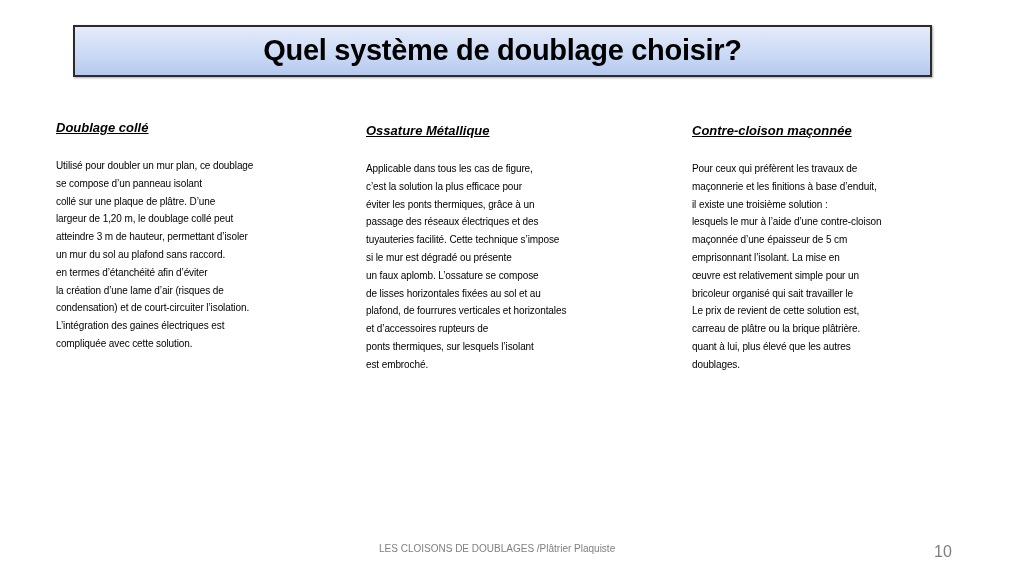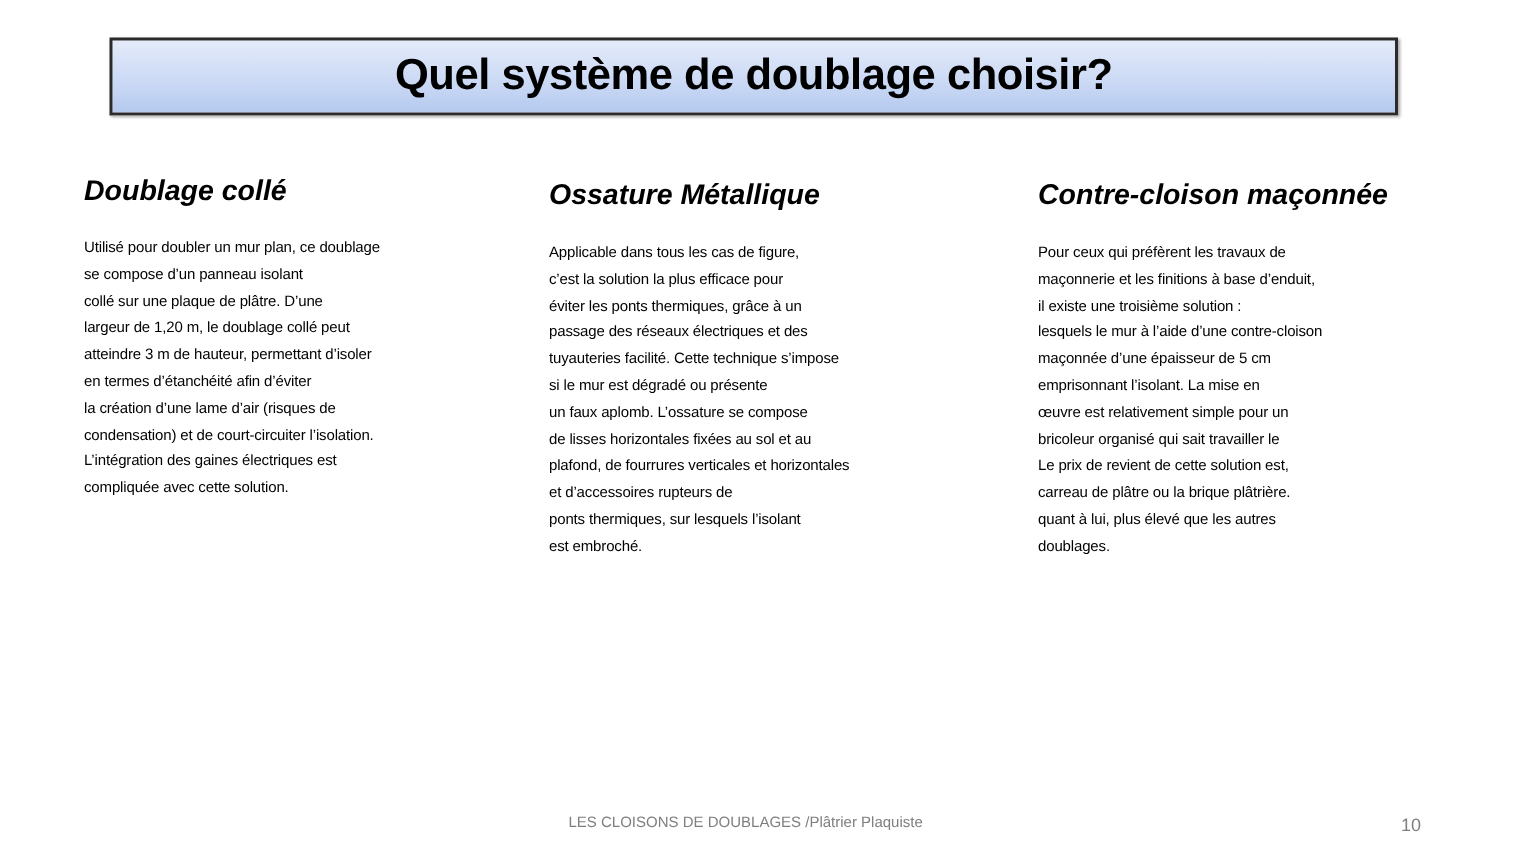--- a/index.html
+++ b/index.html
@@ -41,21 +41,22 @@
       top: 119px;
       width: 300px;
     }
     .col-1 { left: 56px; }
     .col-2 { left: 366px; top: 122px; width: 300px; }
     .col-3 { left: 692px; top: 122px; width: 300px; }
     .col-heading {
       font-family: "Liberation Sans", "DejaVu Sans", sans-serif;
       font-weight: bold;
       font-style: italic;
-      font-size: 19px;
+      text-decoration: underline;
+      font-size: 13px;
       line-height: 18px;
       margin: 0;
       white-space: nowrap;
     }
     .col-body {
       margin-top: 20px;
       font-size: 10px;
       line-height: 17.8px;
       letter-spacing: -0.1px;
     }
@@ -69,40 +70,41 @@
       left: 379px;
       top: 543px;
       font-size: 10px;
       color: #7f7f7f;
       white-space: nowrap;
     }
     .footer-page {
       position: absolute;
       left: 934px;
       top: 543px;
-      font-size: 12px;
+      font-size: 16px;
       color: #7f7f7f;
       white-space: nowrap;
     }
   </style>
 </head>
 <body>
 
 <div class="title-box">
   <span class="title-text">Quel système de doublage choisir?</span>
 </div>
 
 <div class="column col-1">
   <p class="col-heading">Doublage collé</p>
   <div class="col-body">
     <span class="line">Utilisé pour doubler un mur plan, ce doublage</span>
     <span class="line">se compose d’un panneau isolant</span>
     <span class="line">collé sur une plaque de plâtre. D’une</span>
     <span class="line">largeur de 1,20 m, le doublage collé peut</span>
     <span class="line">atteindre 3 m de hauteur, permettant d’isoler</span>
+    <span class="line">un mur du sol au plafond sans raccord.</span>
     <span class="line">en termes d’étanchéité afin d’éviter</span>
     <span class="line">la création d’une lame d’air (risques de</span>
     <span class="line">condensation) et de court-circuiter l’isolation.</span>
     <span class="line">L’intégration des gaines électriques est</span>
     <span class="line">compliquée avec cette solution.</span>
   </div>
 </div>
 
 <div class="column col-2">
   <p class="col-heading">Ossature Métallique</p>

